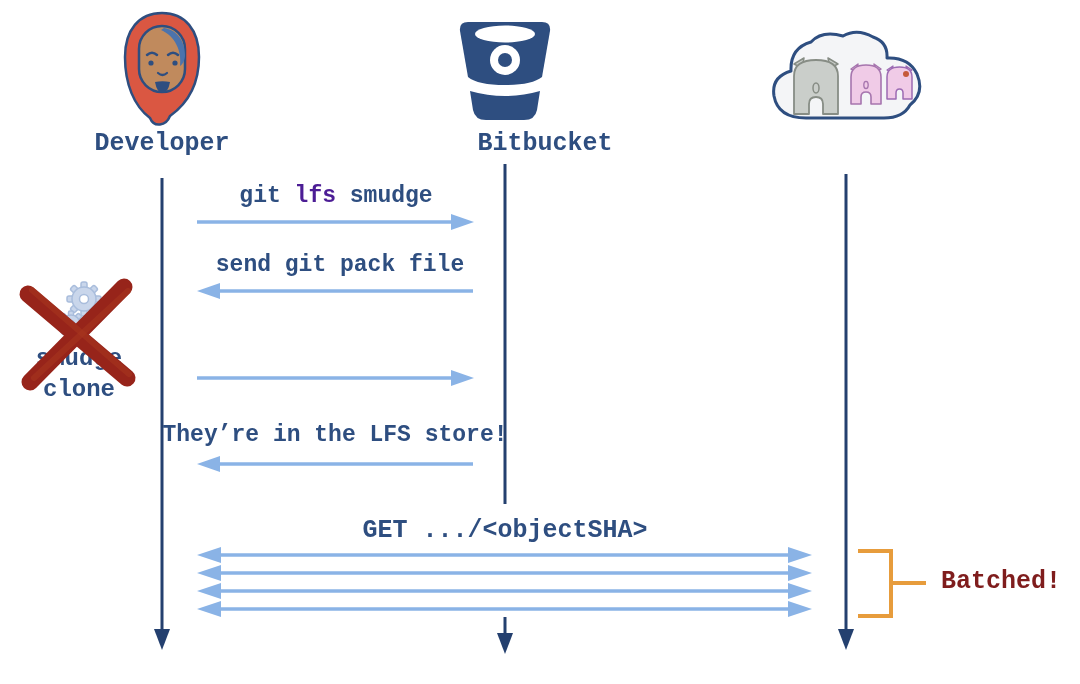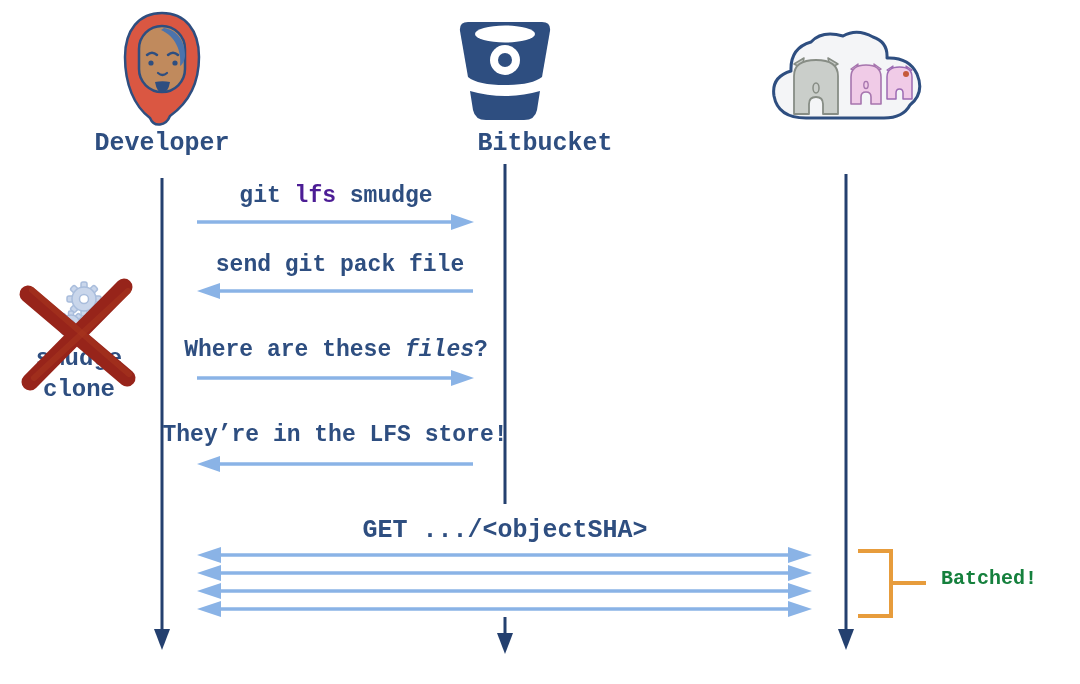--- a/index.html
+++ b/index.html
@@ -9,22 +9,22 @@
   }
   .abs{position:absolute;}
   .label{
     position:absolute;transform:translateX(-50%);white-space:nowrap;
     font-weight:700;color:#2E4E80;z-index:2;
   }
   .actor-label{font-size:25px;}
   .msg-label{font-size:23px;}
   .get-label{font-size:25px;}
   .batched-label{
-    position:absolute;white-space:nowrap;font-weight:700;color:#15803d;
-    font-size:20px;z-index:2;
+    position:absolute;white-space:nowrap;font-weight:700;color:#7f1d1d;
+    font-size:25px;z-index:2;
   }
   .smudge-label{
     position:absolute;transform:translateX(-50%);text-align:center;
     font-weight:700;color:#2E4E80;font-size:24px;line-height:31px;z-index:2;
   }
   .orange-text{color:#4c1d95;}
   .italic-text{font-style:italic;}
   svg{display:block;}
   .icon-layer{z-index:2;}
   .line-layer{z-index:1;}
@@ -164,21 +164,20 @@
     </g>
   </svg>
 
   <div class="label actor-label" style="left:162px;top:129px;">Developer</div>
   <div class="label actor-label" style="left:505px;top:129px;margin-left:40px;">Bitbucket</div>
 
   <div class="label msg-label" style="left:336px;top:183px;"><span>git </span><span class="orange-text">lfs</span><span> smudge</span></div>
 
   <div class="label msg-label" style="left:340px;top:252px;">send git pack file</div>
 
-  <div class="label msg-label" style="left:336px;top:337px;"><span>Where are these </span><span class="italic-text">files</span><span>?</span></div>
 
   <div class="label msg-label" style="left:335px;top:422px;">They’re in the LFS store!</div>
 
   <div class="label get-label" style="left:505px;top:516px;">GET .../&lt;objectSHA&gt;</div>
 
   <div class="batched-label" style="left:941px;top:567px;">Batched!</div>
 
   <div class="smudge-label" style="left:79px;top:343px;">
     <div>smudge</div>
     <div>clone</div>

